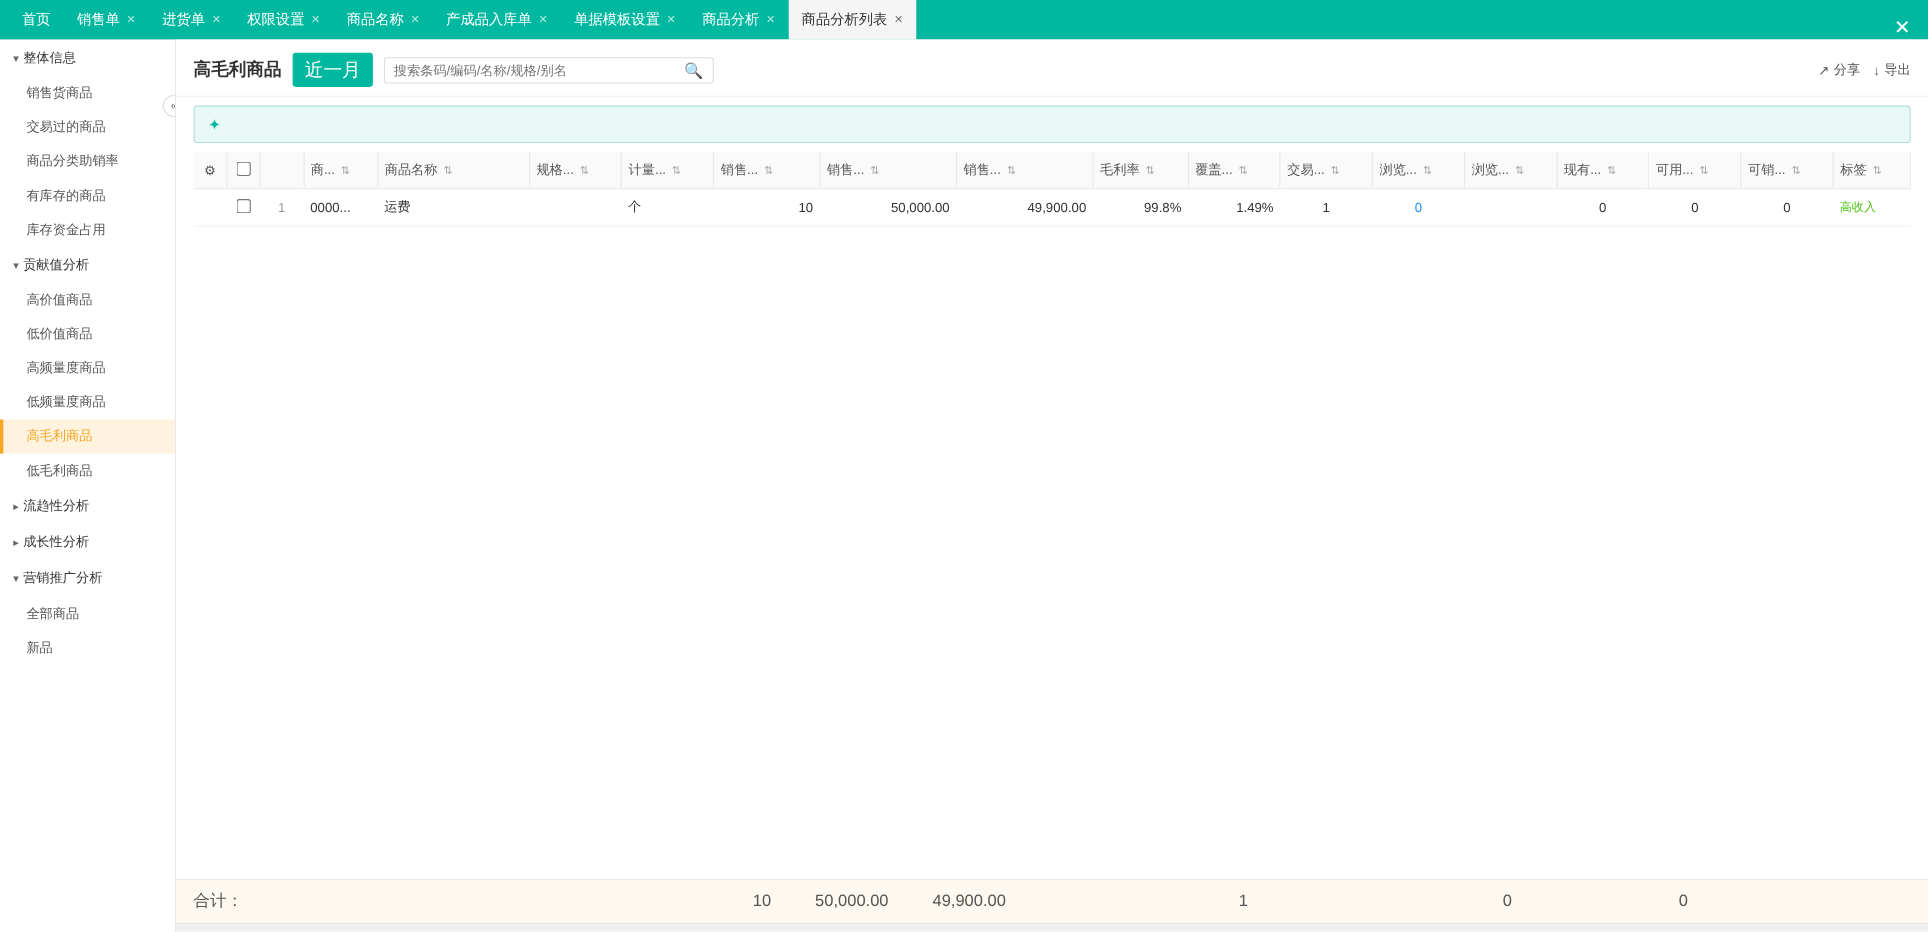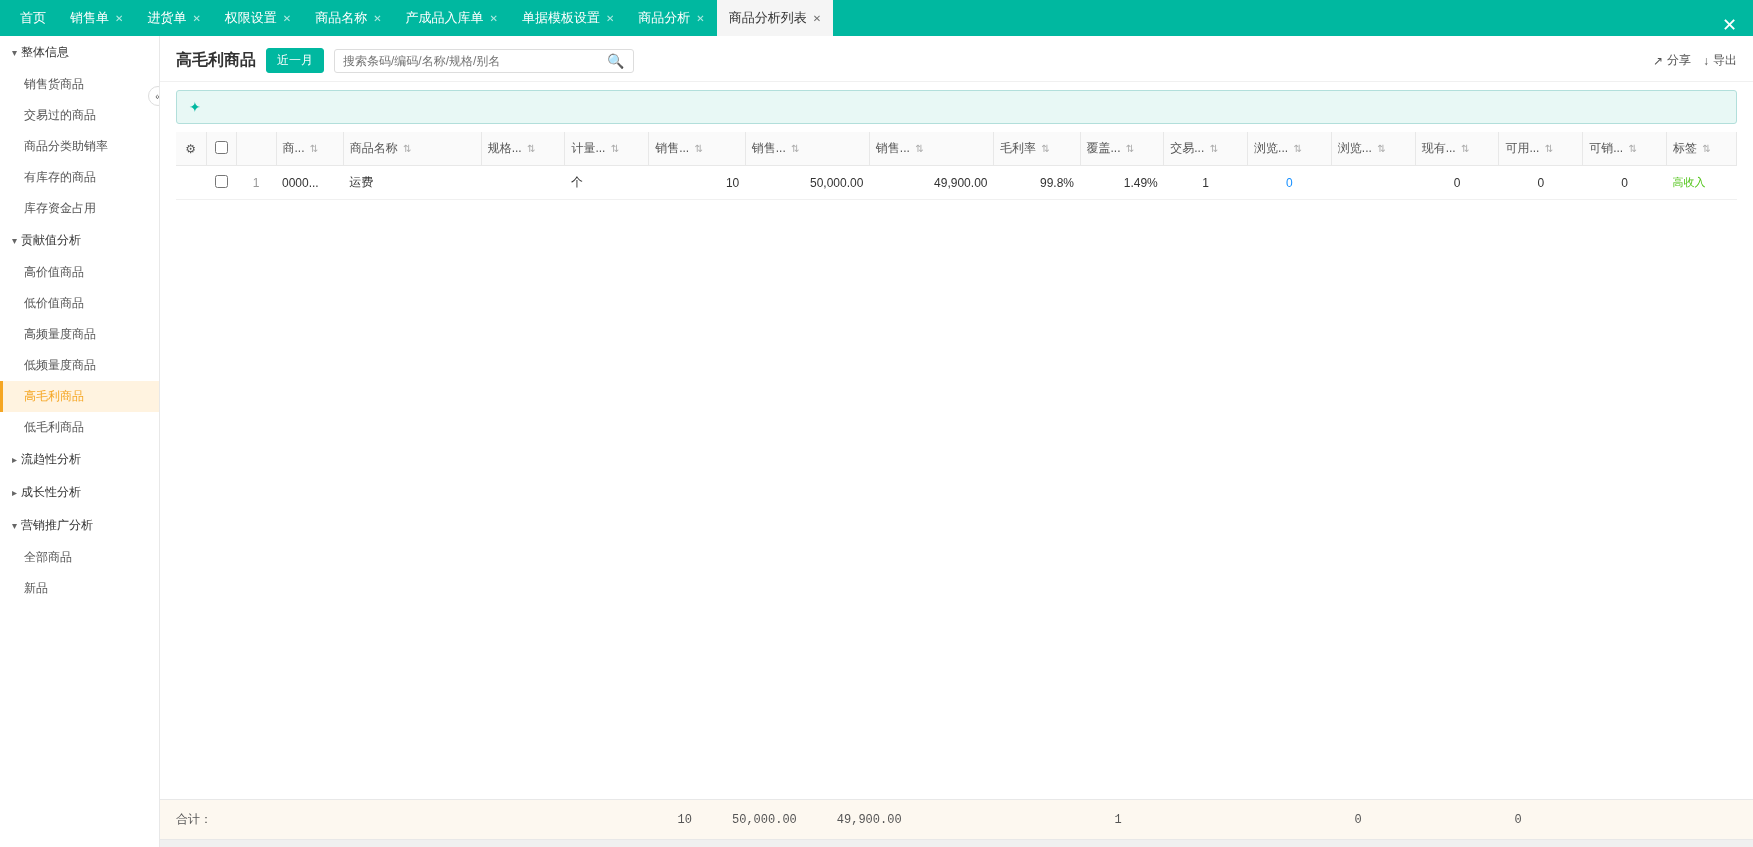--- a/index.html
+++ b/index.html
@@ -124,21 +124,21 @@
       color: #333;
     }
     .filter-btn {
       display: flex;
       align-items: center;
       padding: 3px 10px;
       border: 1px solid #00b8a0;
       border-radius: 3px;
       color: #00b8a0;
       cursor: pointer;
-      font-size: 12px;
+      font-size: 17px;
       background: white;
     }
     .filter-btn.active {
       background: #00b8a0;
       color: white;
     }
     .search-box {
       display: flex;
       align-items: center;
       border: 1px solid #ddd;
@@ -230,25 +230,24 @@
     }
     .link-blue { color: #1890ff; cursor: pointer; }
 
     
     .table-footer {
       display: flex;
       align-items: center;
       background: #fdf8f0;
       border-top: 1px solid #e8e8e8;
       padding: 8px 16px;
-      font-size: 12px;
+      font-size: 15px;
       color: #555;
       flex-shrink: 0;
       height: 40px;
-      font-family: Liberation Mono, monospace;
     }
     .footer-label { font-weight: 500; margin-right: 20px; }
     .footer-cell { min-width: 80px; text-align: right; padding: 0 20px; }
 
     
     .bottom-scrollbar {
       height: 8px;
       background: #f0f0f0;
       border-top: 1px solid #e8e8e8;
     }

